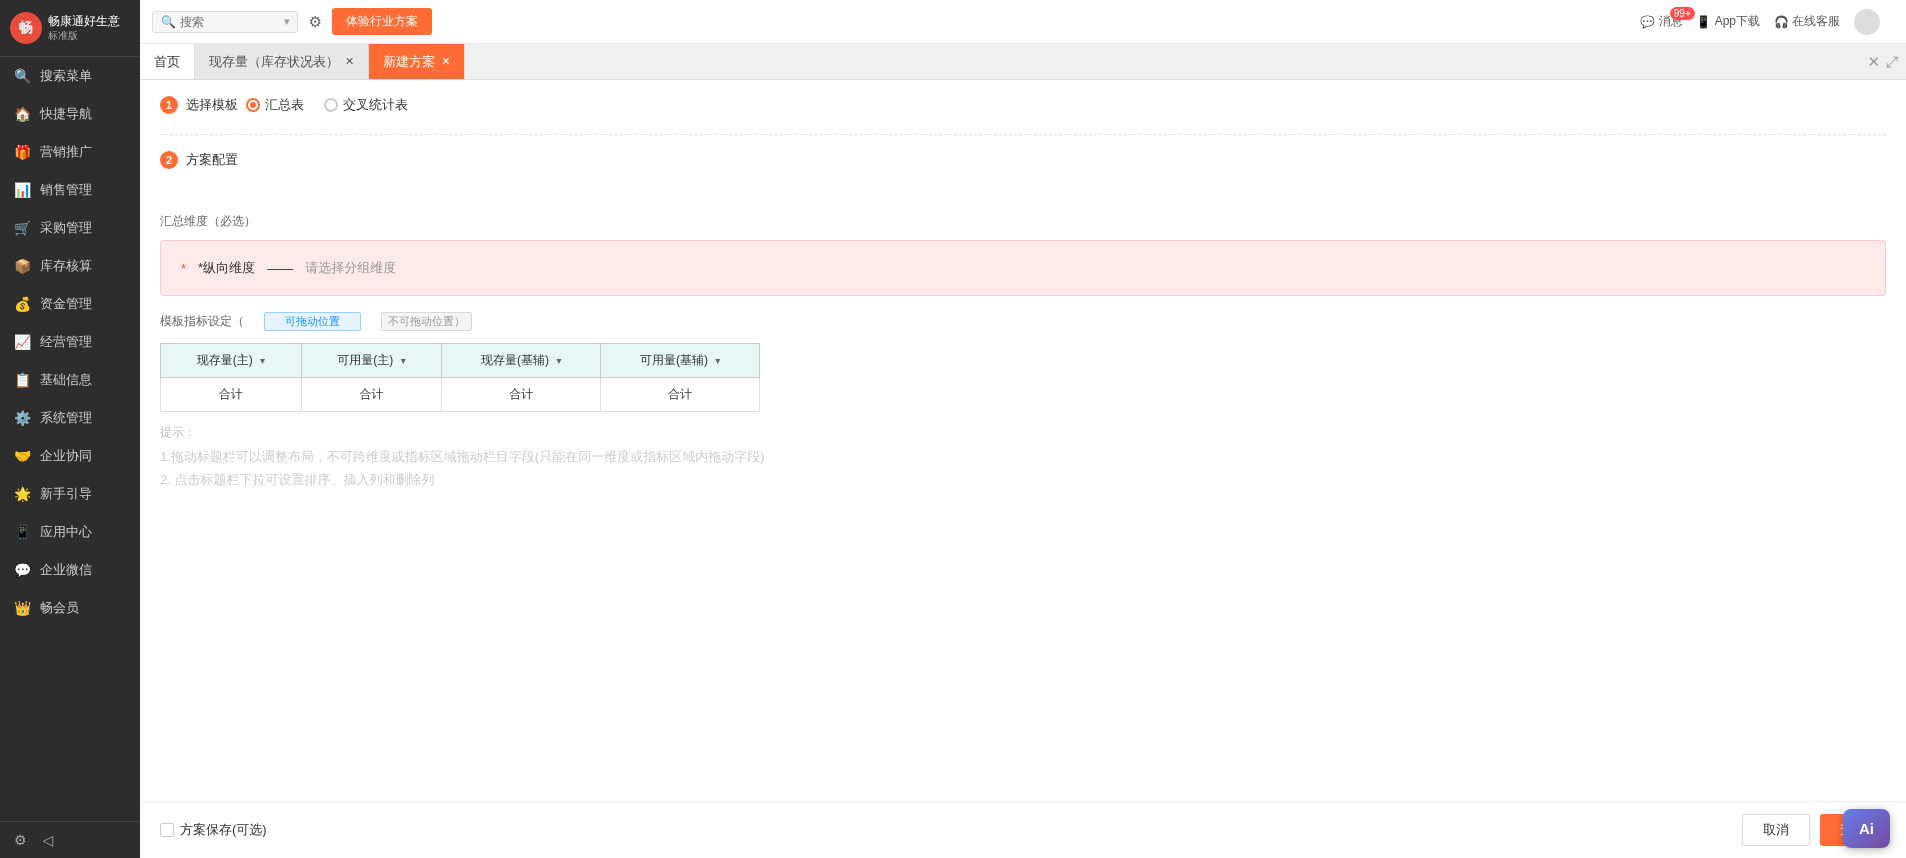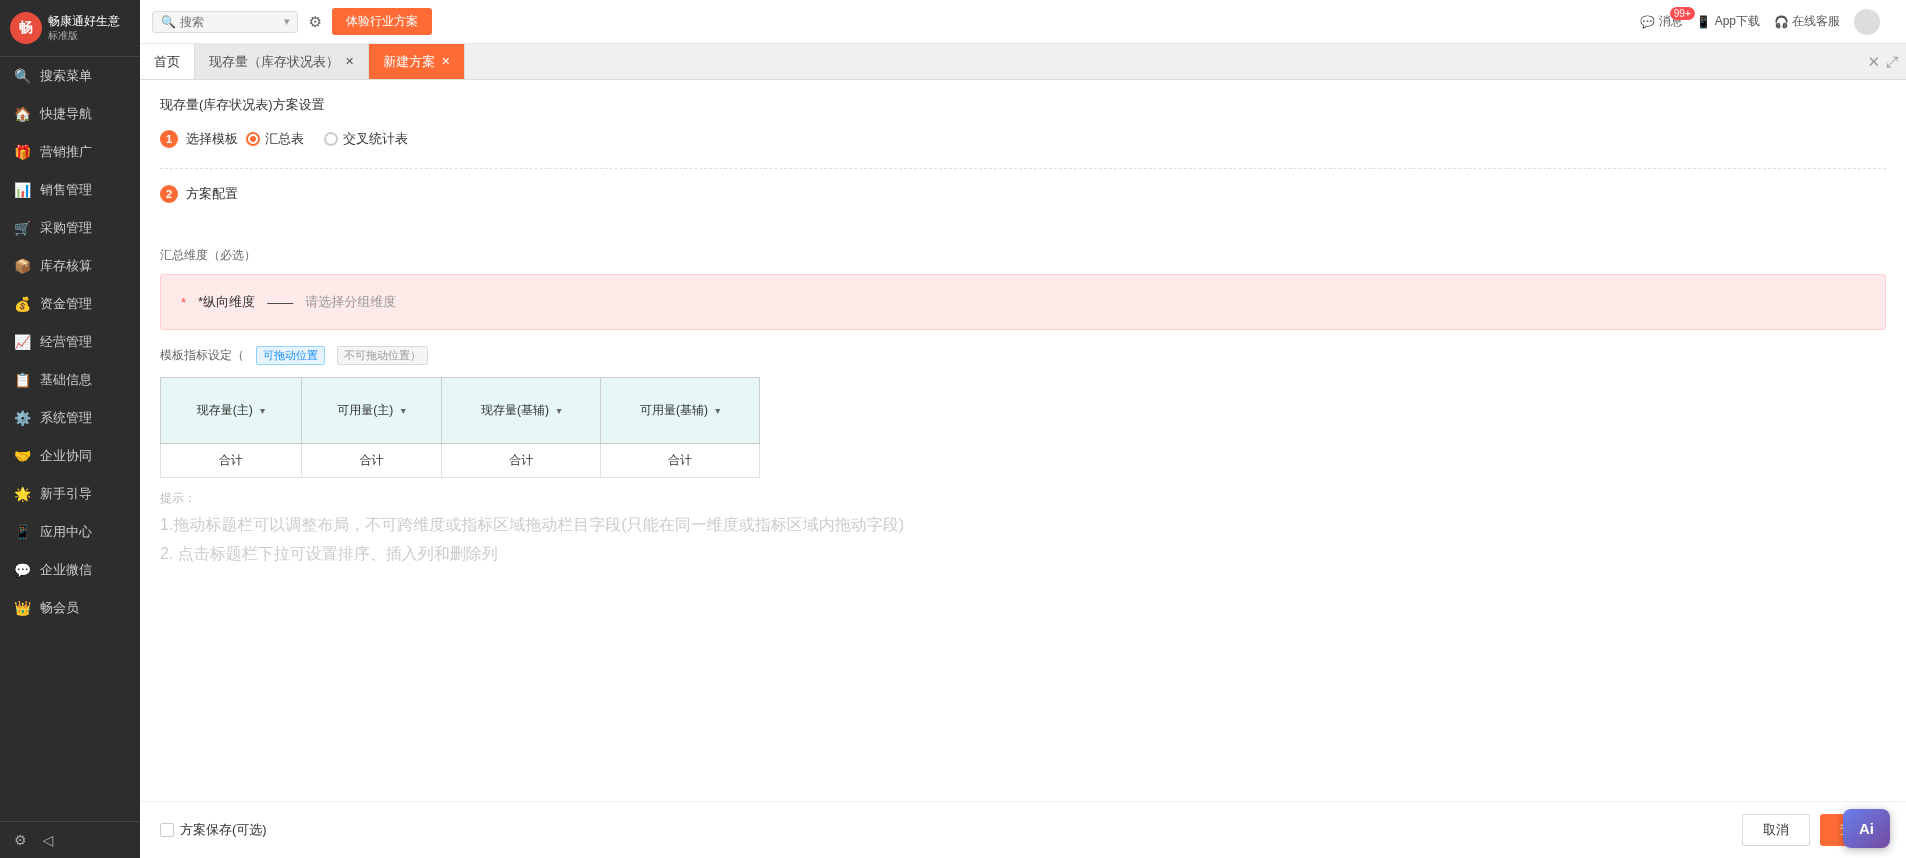--- a/index.html
+++ b/index.html
@@ -196,64 +196,64 @@
       margin-bottom: 16px;
     }
     .dimension-row { display: flex; align-items: center; gap: 12px; }
     .dimension-required { color: #ff4d4f; font-size: 13px; }
     .dimension-label { color: #333; font-size: 13px; }
     .dimension-dash { color: #333; }
     .dimension-placeholder { color: #999; font-size: 13px; }
 
     
     .indicator-settings { margin-bottom: 12px; }
-    .indicator-settings-label { font-size: 12px; color: #666; margin-bottom: 8px; display: flex; align-items: center; gap: 12px; }
+    .indicator-settings-label { font-size: 12px; color: #666; margin-bottom: 8px; display: flex; align-items: center; gap: 20px; }
     .draggable-badge {
       background: #e8f4fd;
       border: 1px solid #91d5ff;
       border-radius: 2px;
-      padding: 1px 6px;
+      padding: 1px 20px;
       font-size: 11px;
       color: #1890ff;
     }
     .non-draggable-badge {
       background: #f5f5f5;
       border: 1px solid #d9d9d9;
       border-radius: 2px;
       padding: 1px 6px;
       font-size: 11px;
       color: #999;
     }
 
     .stats-section { margin-bottom: 12px; }
     .stats-title { color: #52c41a; font-size: 13px; margin-bottom: 8px; }
 
     .stats-table { border: 1px solid #e0e0e0; border-collapse: collapse; width: 600px; }
     .stats-table th {
       background: #e6f7f5;
       border: 1px solid #ccc;
-      padding: 24px 12px;
+      padding: 8px 12px;
       font-size: 12px;
       font-weight: normal;
       color: #333;
       margin-top: 36px;
     }
     .stats-table td {
       background: #fff;
       border: 1px solid #e0e0e0;
       padding: 8px 0;
       font-size: 12px;
       color: #333;
       text-align: center;
     }
     .col-chevron { font-size: 10px; color: #666; margin-left: 4px; cursor: pointer; }
 
     .tips-section { margin: 8px 0; }
     .tips-title { font-size: 12px; color: #bbb; margin-bottom: 4px; }
-    .tips-item { font-size: 16px; color: #ccc; line-height: 1.8; }
+    .tips-item { font-size: 13px; color: #ccc; line-height: 1.8; }
 
     
     .bottom-bar {
       display: flex;
       justify-content: space-between;
       padding: 12px 20px;
       background: #fff;
       border-top: 1px solid #eee;
       flex-shrink: 0;
     }
@@ -422,21 +422,20 @@
     </div>
     <div class="tab-expand">
       <span style="font-size:15px;color:#999;">✕</span>
       <span style="font-size:15px;color:#999;margin-left:6px;">⤢</span>
     </div>
   </div>
 
   <div class="page">
     <div class="page-inner">
 
-      <div class="page-title">现存量(库存状况表)方案设置</div>
 
       <div class="section">
         <div class="section-header">
           <div class="section-num">1</div>
           <span class="section-title">选择模板</span>
           <div class="radio-group">
             <label class="radio-item">
               <div class="radio-dot checked"></div>
               <span>汇总表</span>
             </label>

